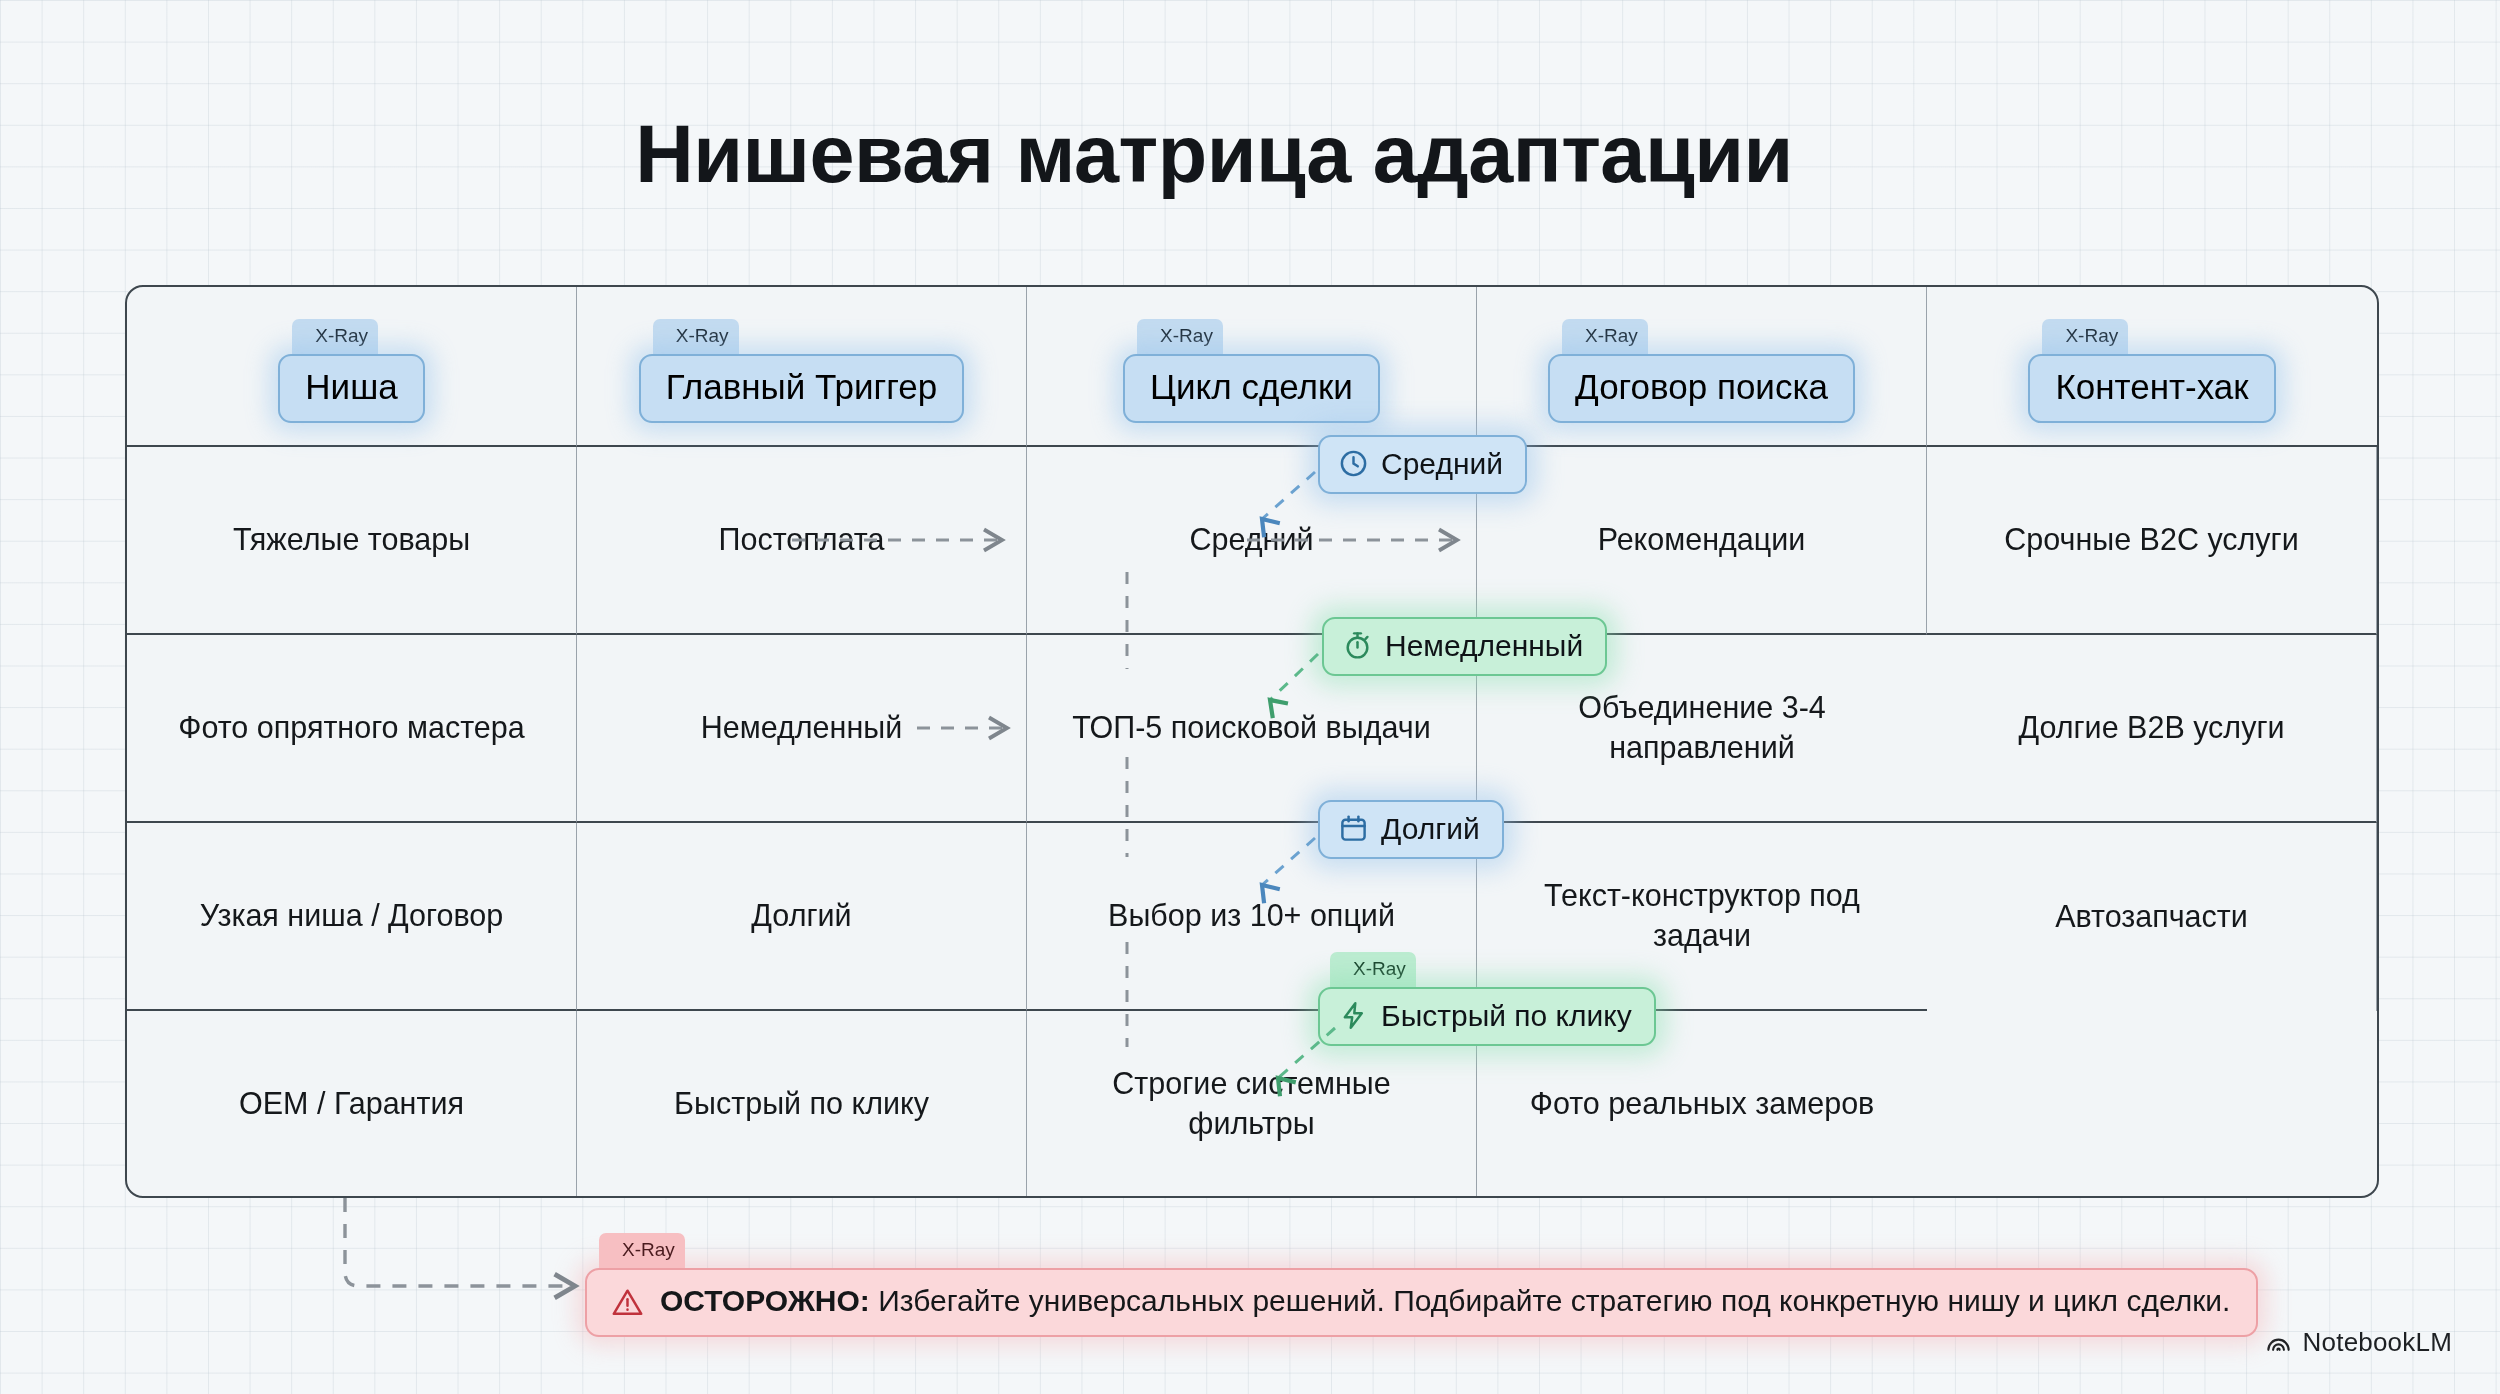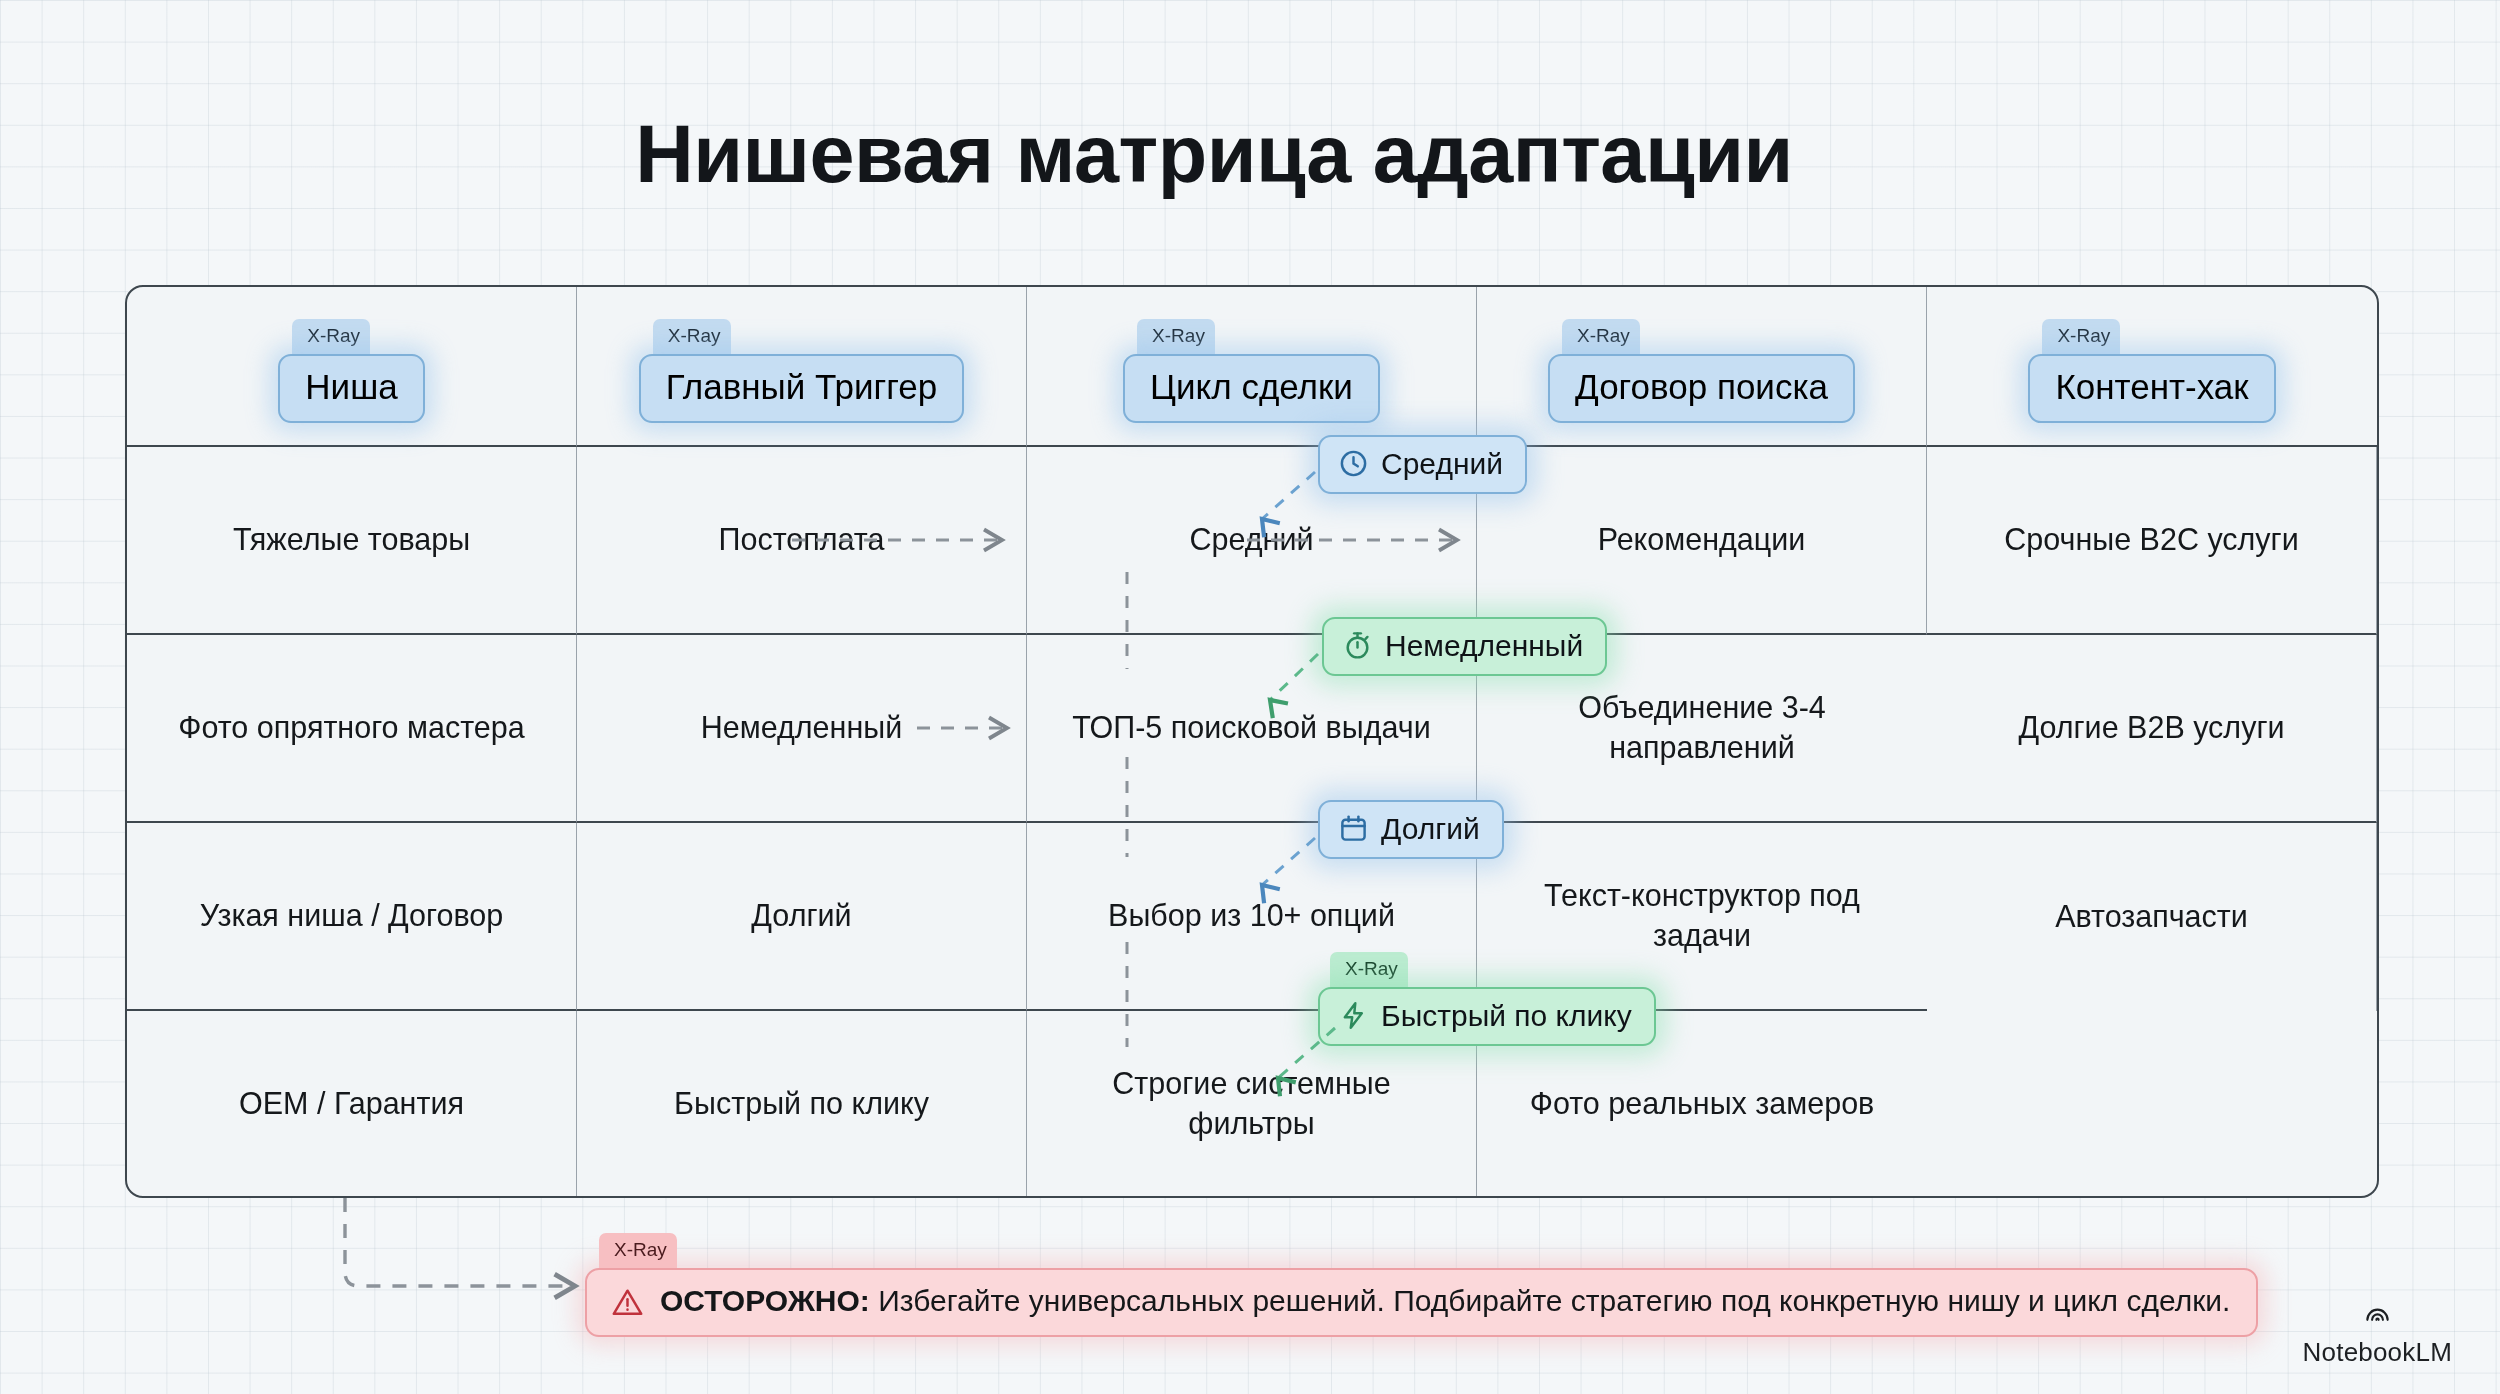--- a/index.html
+++ b/index.html
@@ -83,21 +83,21 @@
     position: relative;
     display: inline-flex;
     flex-direction: column;
     align-items: flex-start;
     margin-top: 10px;
   }
 
   .xray-tag {
     font-size: 19px;
     line-height: 1;
-    padding: 7px 10px 9px 15px;
+    padding: 7px 10px 9px 23px;
     border-radius: 7px 7px 0 0;
     background: #c3dbf0;
     color: #1d2b38;
     align-self: flex-start;
     margin-left: 14px;
     position: relative;
     z-index: 1;
   }
   .xray-tag.green { background: #bcecd1; color: #16402a; }
   .xray-tag.red   { background: #f7bfc2; color: #4a1b1e; }
@@ -188,28 +188,27 @@
     white-space: nowrap;
     box-shadow: 0 0 22px 9px rgba(243,183,187,0.45);
   }
   .warn-banner b { font-weight: 700; }
   .warn-icon { flex: 0 0 auto; }
 
   
   .footer-logo {
     position: absolute;
     right: 48px;
-    bottom: 26px;
+    bottom: 36px;
     display: flex;
     align-items: center;
     gap: 11px;
     font-size: 26px;
     color: #1d2023;
     letter-spacing: 0.2px;
-    flex-direction: column;
   }
 </style>
 </head>
 <body>
 
 <div class="stage">
 
   <div class="title">Нишевая матрица адаптации</div>
 
   <div class="matrix">

